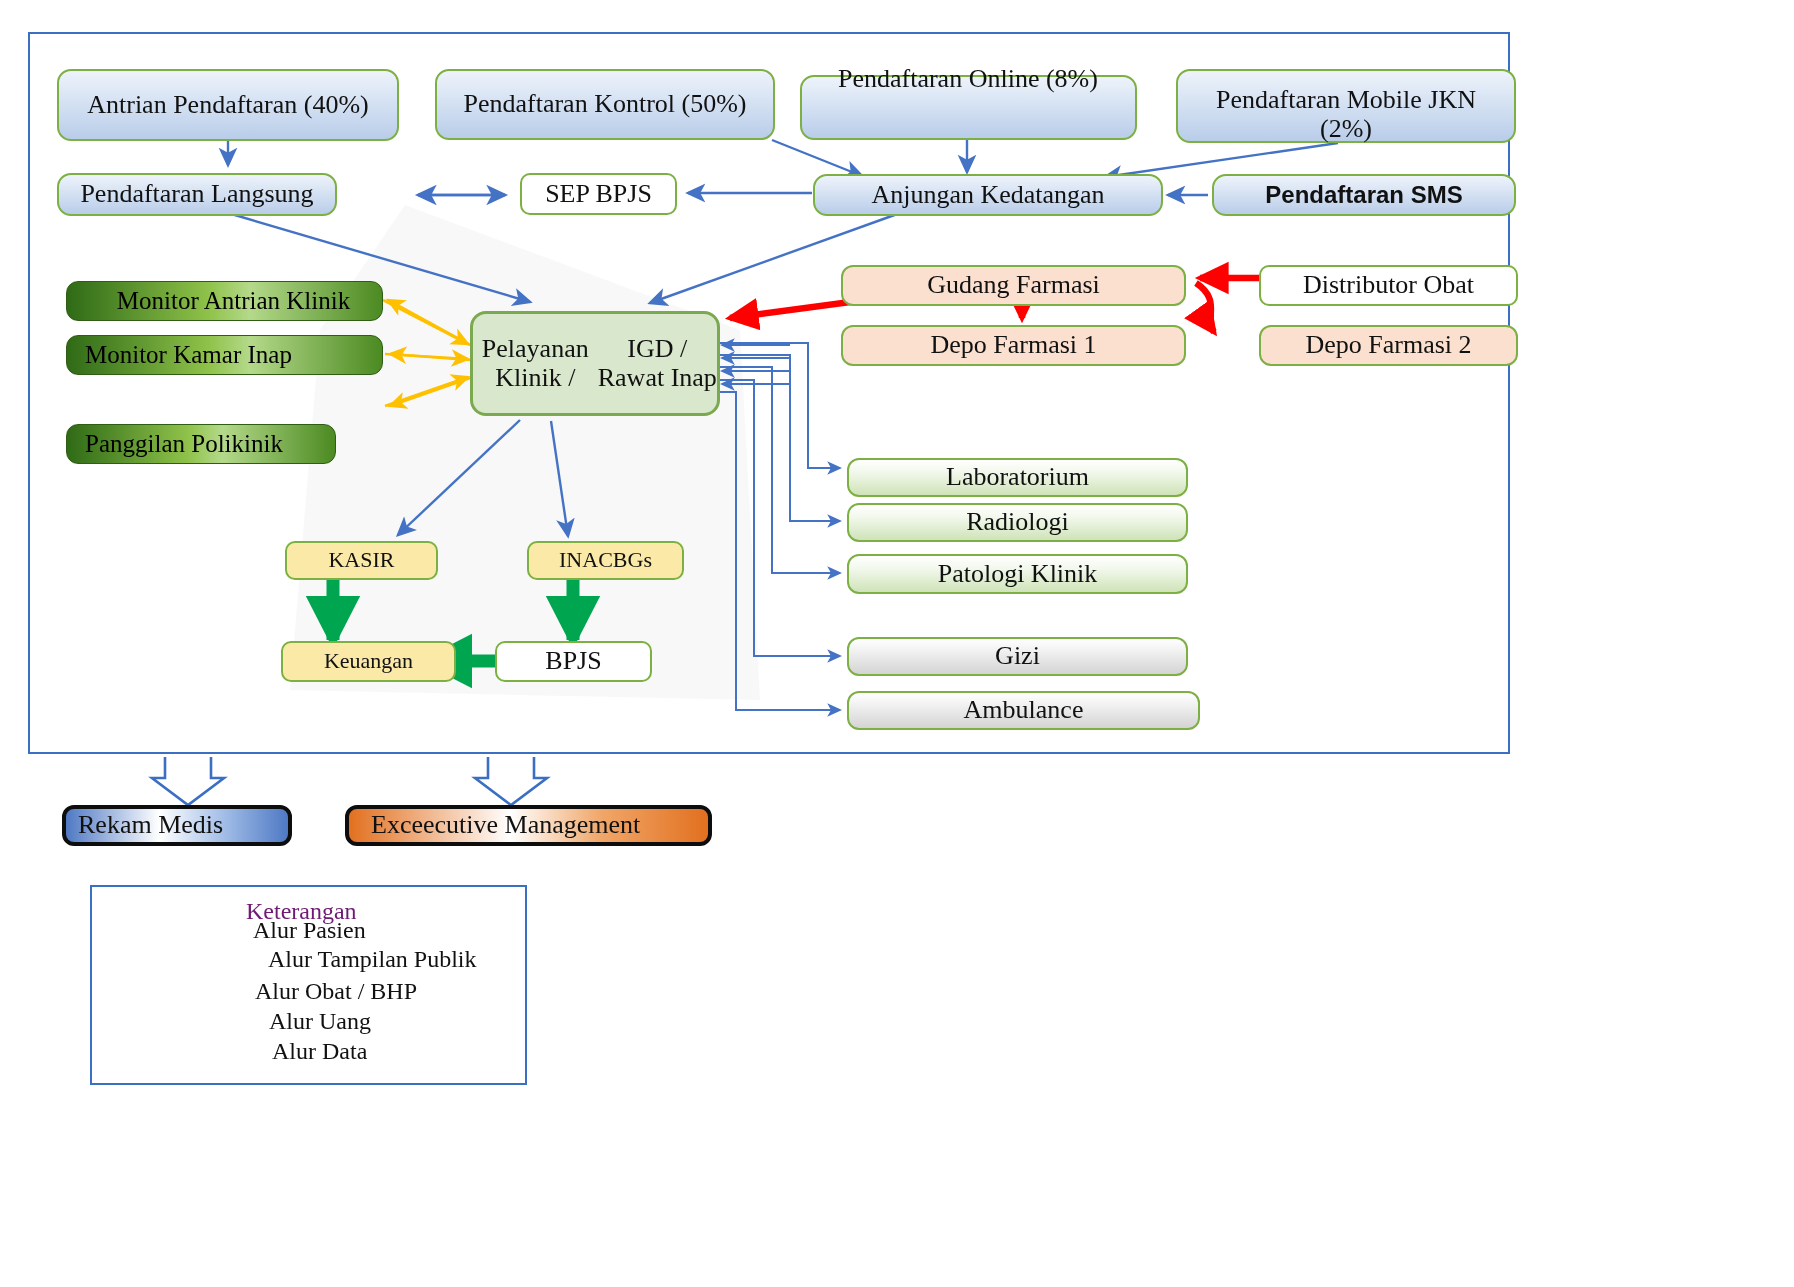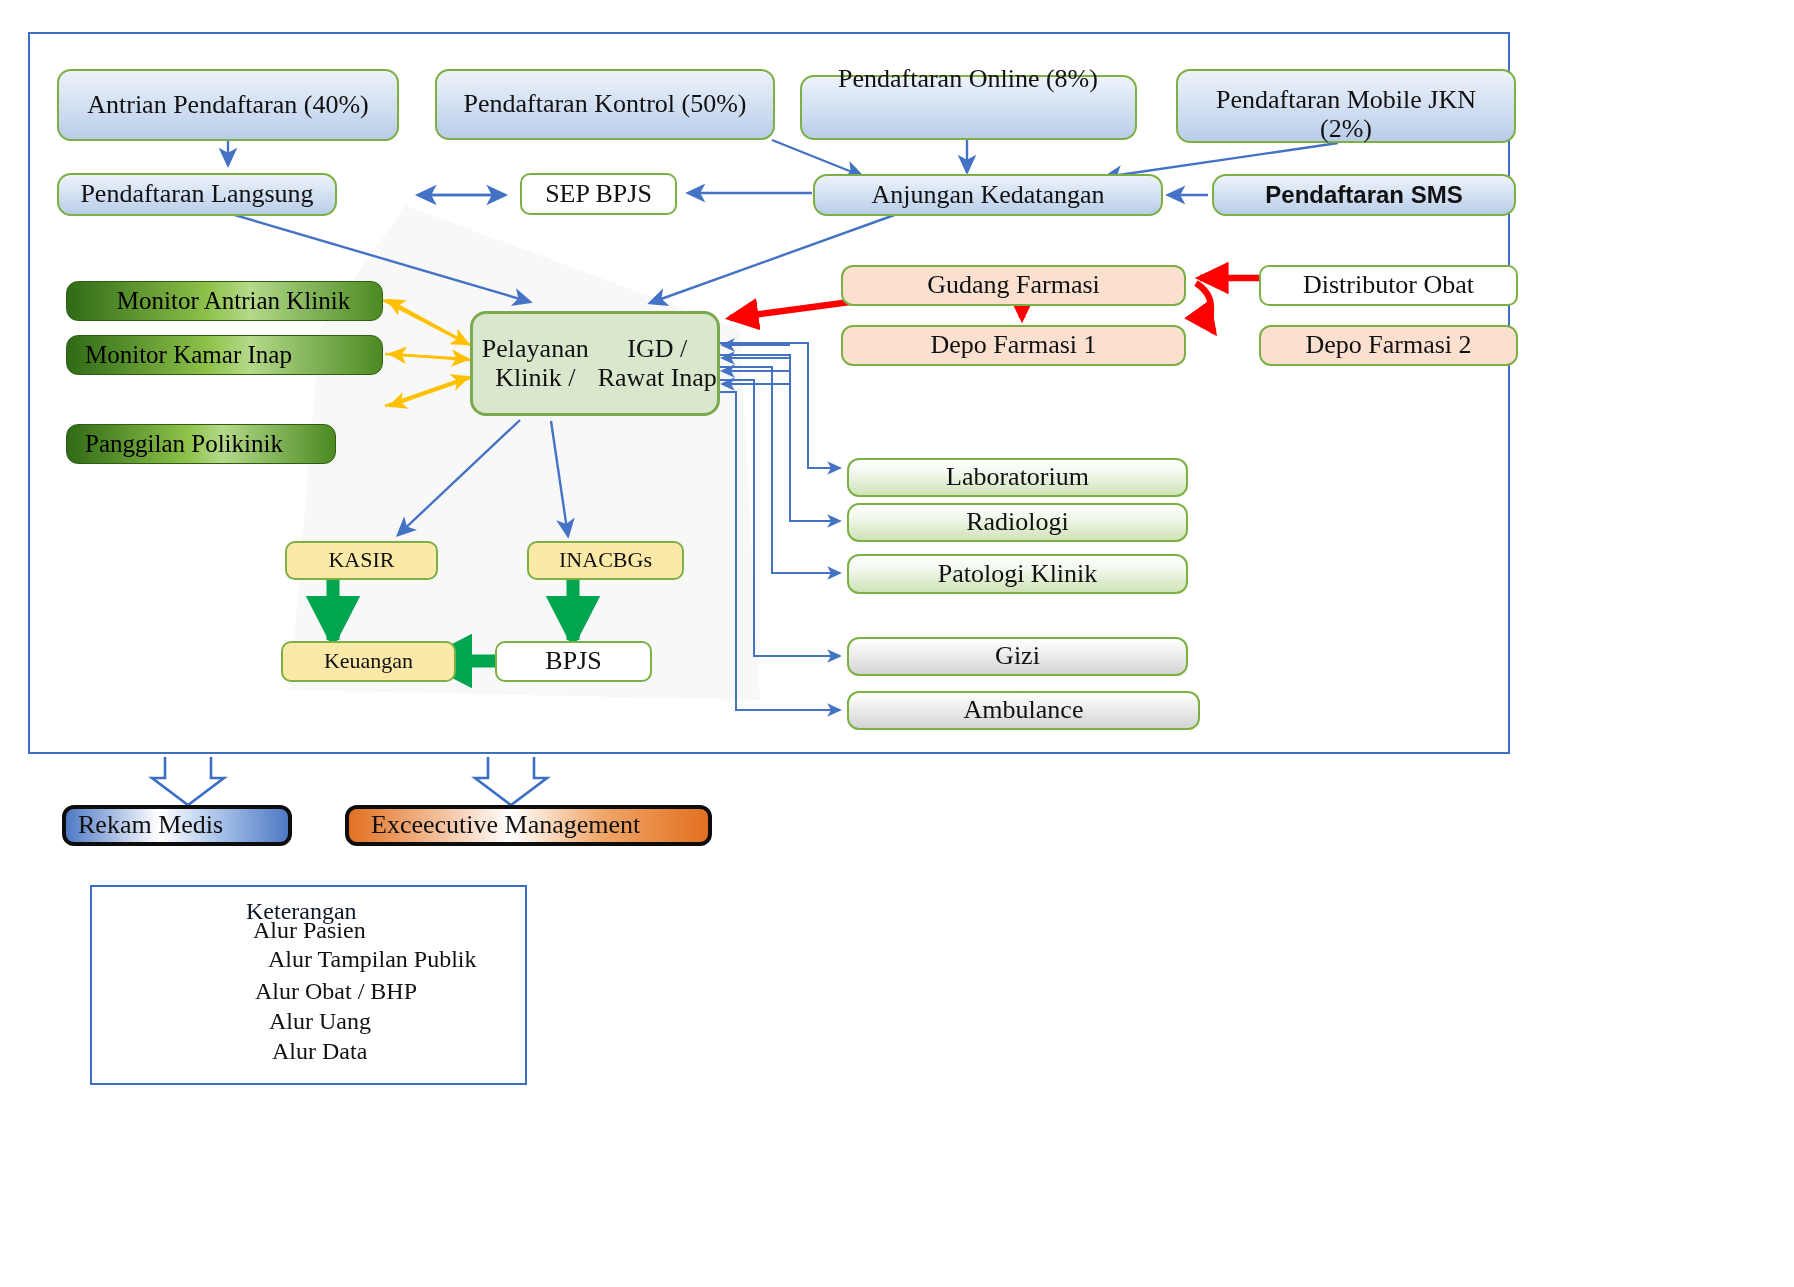--- a/index.html
+++ b/index.html
@@ -41,21 +41,21 @@
             justify-content:flex-start;padding-left:22px;}
 
   .sms-box{font-family:"Liberation Sans",sans-serif;font-weight:bold;font-size:24px;}
 
   .outer-frame{position:absolute;left:28px;top:32px;width:1482px;height:722px;
                border:2.5px solid #3b6fc4;box-sizing:border-box;background:transparent;}
 
   .legend-frame{position:absolute;left:90px;top:885px;width:437px;height:200px;
                 border:2.5px solid #3b6fc4;box-sizing:border-box;background:#fff;}
   .legend-label{position:absolute;font-size:24px;color:#111;white-space:nowrap;}
-  .legend-title{position:absolute;left:246px;top:898px;font-size:24px;color:#0f172a;}
+  .legend-title{position:absolute;left:246px;top:898px;font-size:24px;color:#701a75;}
 
   .overflow-label{position:absolute;font-size:26px;color:#111;white-space:nowrap;}
 </style>
 </head>
 <body>
 
 <div id="stage">
 
   <div class="outer-frame"></div>
 

